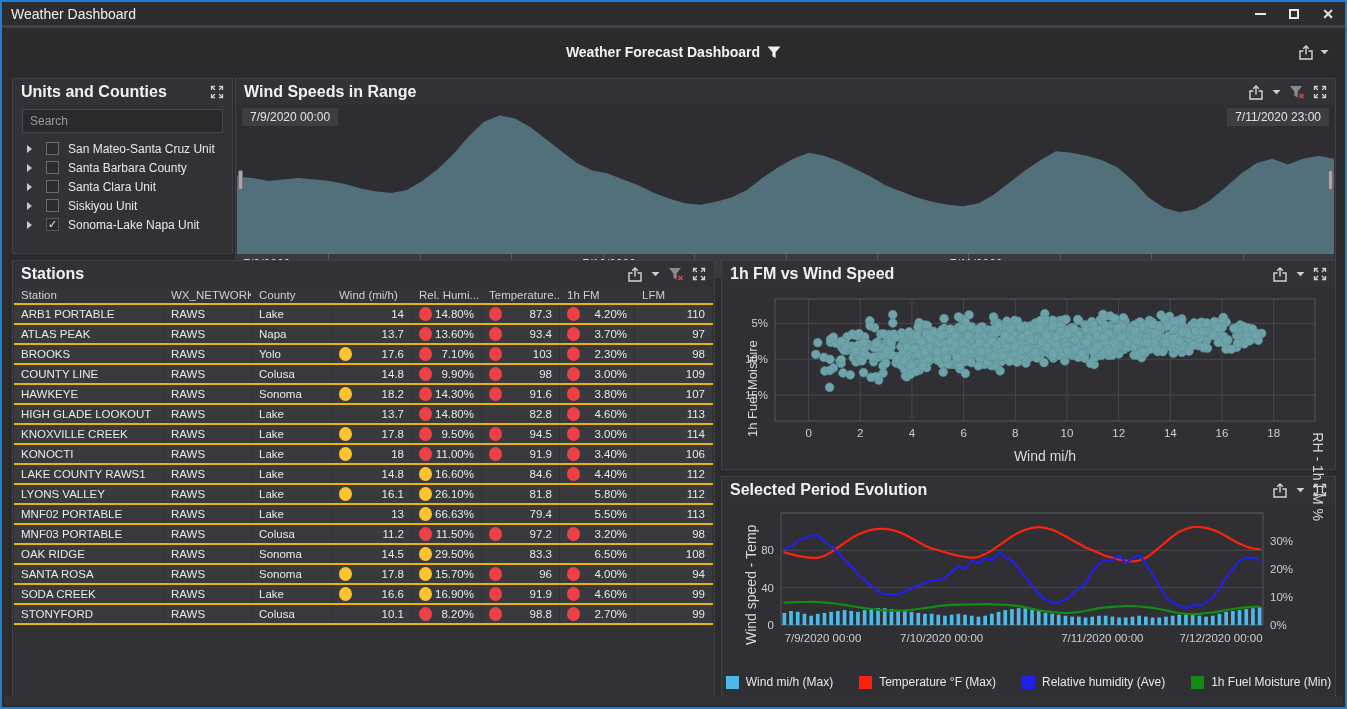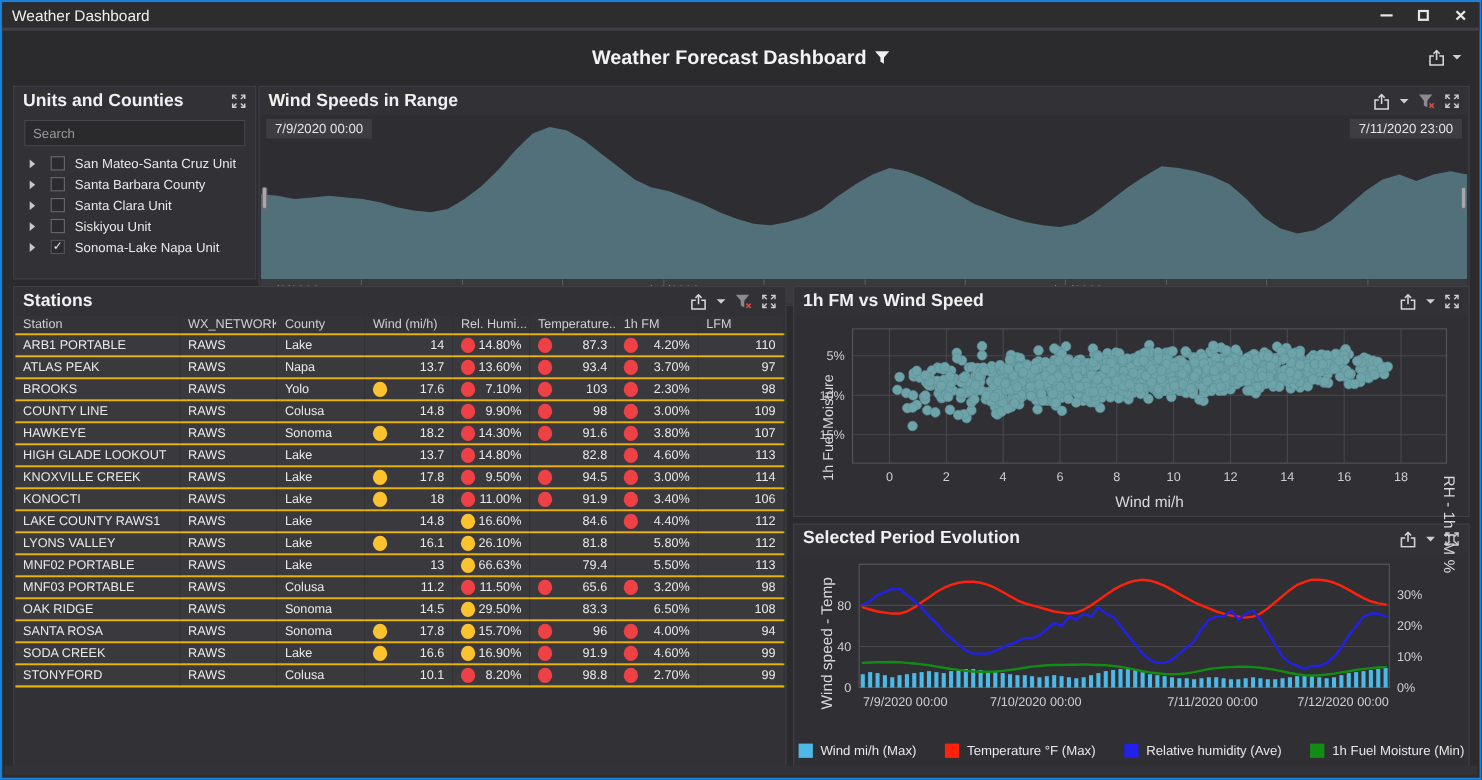--- a/index.html
+++ b/index.html
@@ -10,21 +10,21 @@
   .titlebar { position:absolute; left:0; top:0; right:0; height:26px; background:#2d2d30; border-bottom:3px solid #3f3f46; display:flex; align-items:center; }
   .titlebar .title { color:#f0f0f0; font-size:14px; padding-left:9px; }
   .winbtns { margin-left:auto; display:flex; align-items:center; height:100%; }
   .winbtn { width:34px; height:100%; display:flex; align-items:center; justify-content:center; color:#e8e8e8; cursor:pointer; }
   .winbtn .min { display:block; width:11px; height:2px; background:#e8e8e8; }
   .winbtn .max { display:block; width:10px; height:10px; border:2px solid #e8e8e8; }
   .winbtn .cls { font-size:14px; font-weight:bold; line-height:1; }
 
   
   .topbar { position:absolute; left:0; top:29px; right:0; height:42px; display:flex; align-items:center; justify-content:center; }
-  .topbar .dash-title { color:#f2f2f2; font-weight:bold; font-size:18px; display:flex; align-items:center; gap:7px; }
+  .topbar .dash-title { color:#f2f2f2; font-weight:bold; font-size:14px; display:flex; align-items:center; gap:7px; }
   .topbar-right { position:absolute; right:16px; top:0; height:42px; display:flex; align-items:center; gap:6px; }
 
   
   .panel { position:absolute; background:#313136; border:1px solid #3f3f46; }
   .panel-header { height:26px; display:flex; align-items:center; padding:0 8px; }
   .panel-title { color:#f0f0f0; font-weight:bold; font-size:16px; }
   .panel-icons { margin-left:auto; display:flex; align-items:center; gap:8px; }
   .icon { display:inline-flex; align-items:center; justify-content:center; cursor:pointer; }
 
   
@@ -558,21 +558,21 @@
           <div class="tcell dotted">
             <span class="dot none"></span>
             <span class="val">11.2</span>
           </div>
           <div class="tcell dotted">
             <span class="dot red"></span>
             <span class="val">11.50%</span>
           </div>
           <div class="tcell dotted">
             <span class="dot red"></span>
-            <span class="val">65.6</span>
+            <span class="val">97.2</span>
           </div>
           <div class="tcell dotted">
             <span class="dot red"></span>
             <span class="val">3.20%</span>
           </div>
           <div class="tcell num">98</div>
         </div>
         <div class="trow">
           <div class="tcell">OAK RIDGE</div>
           <div class="tcell">RAWS</div>

